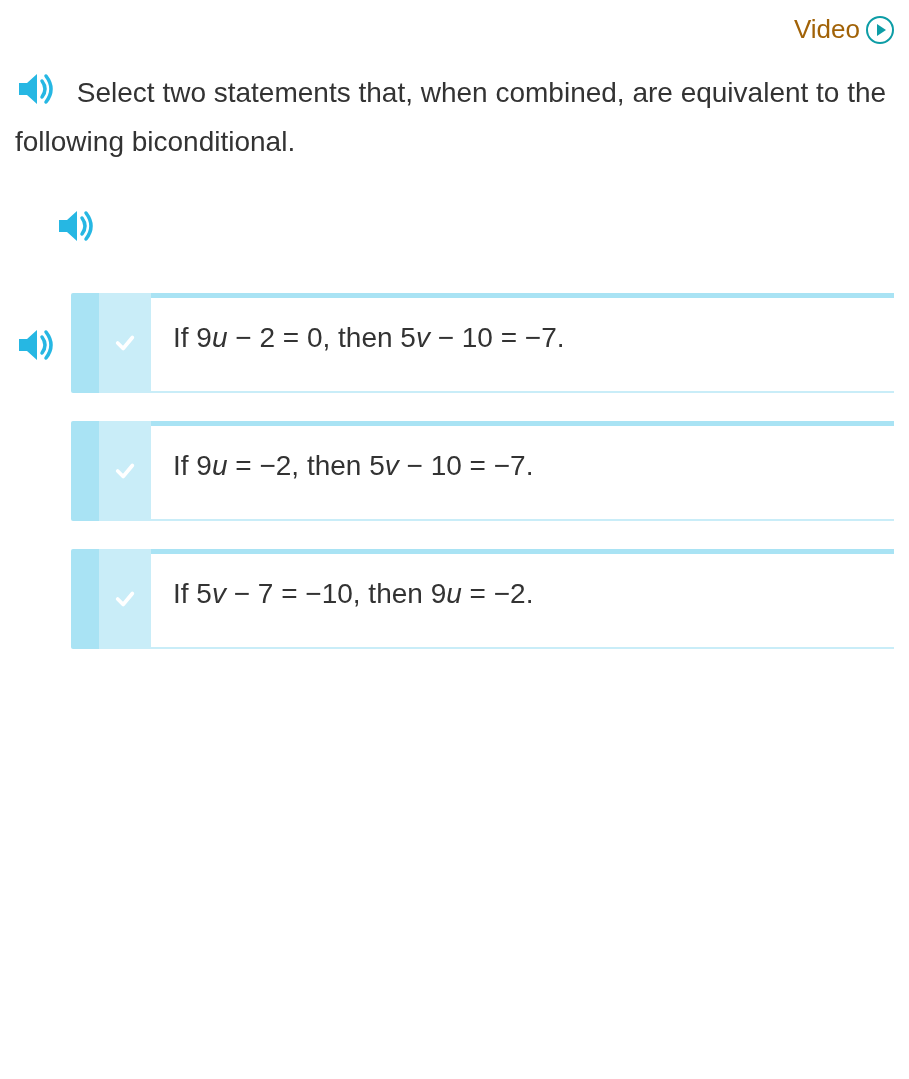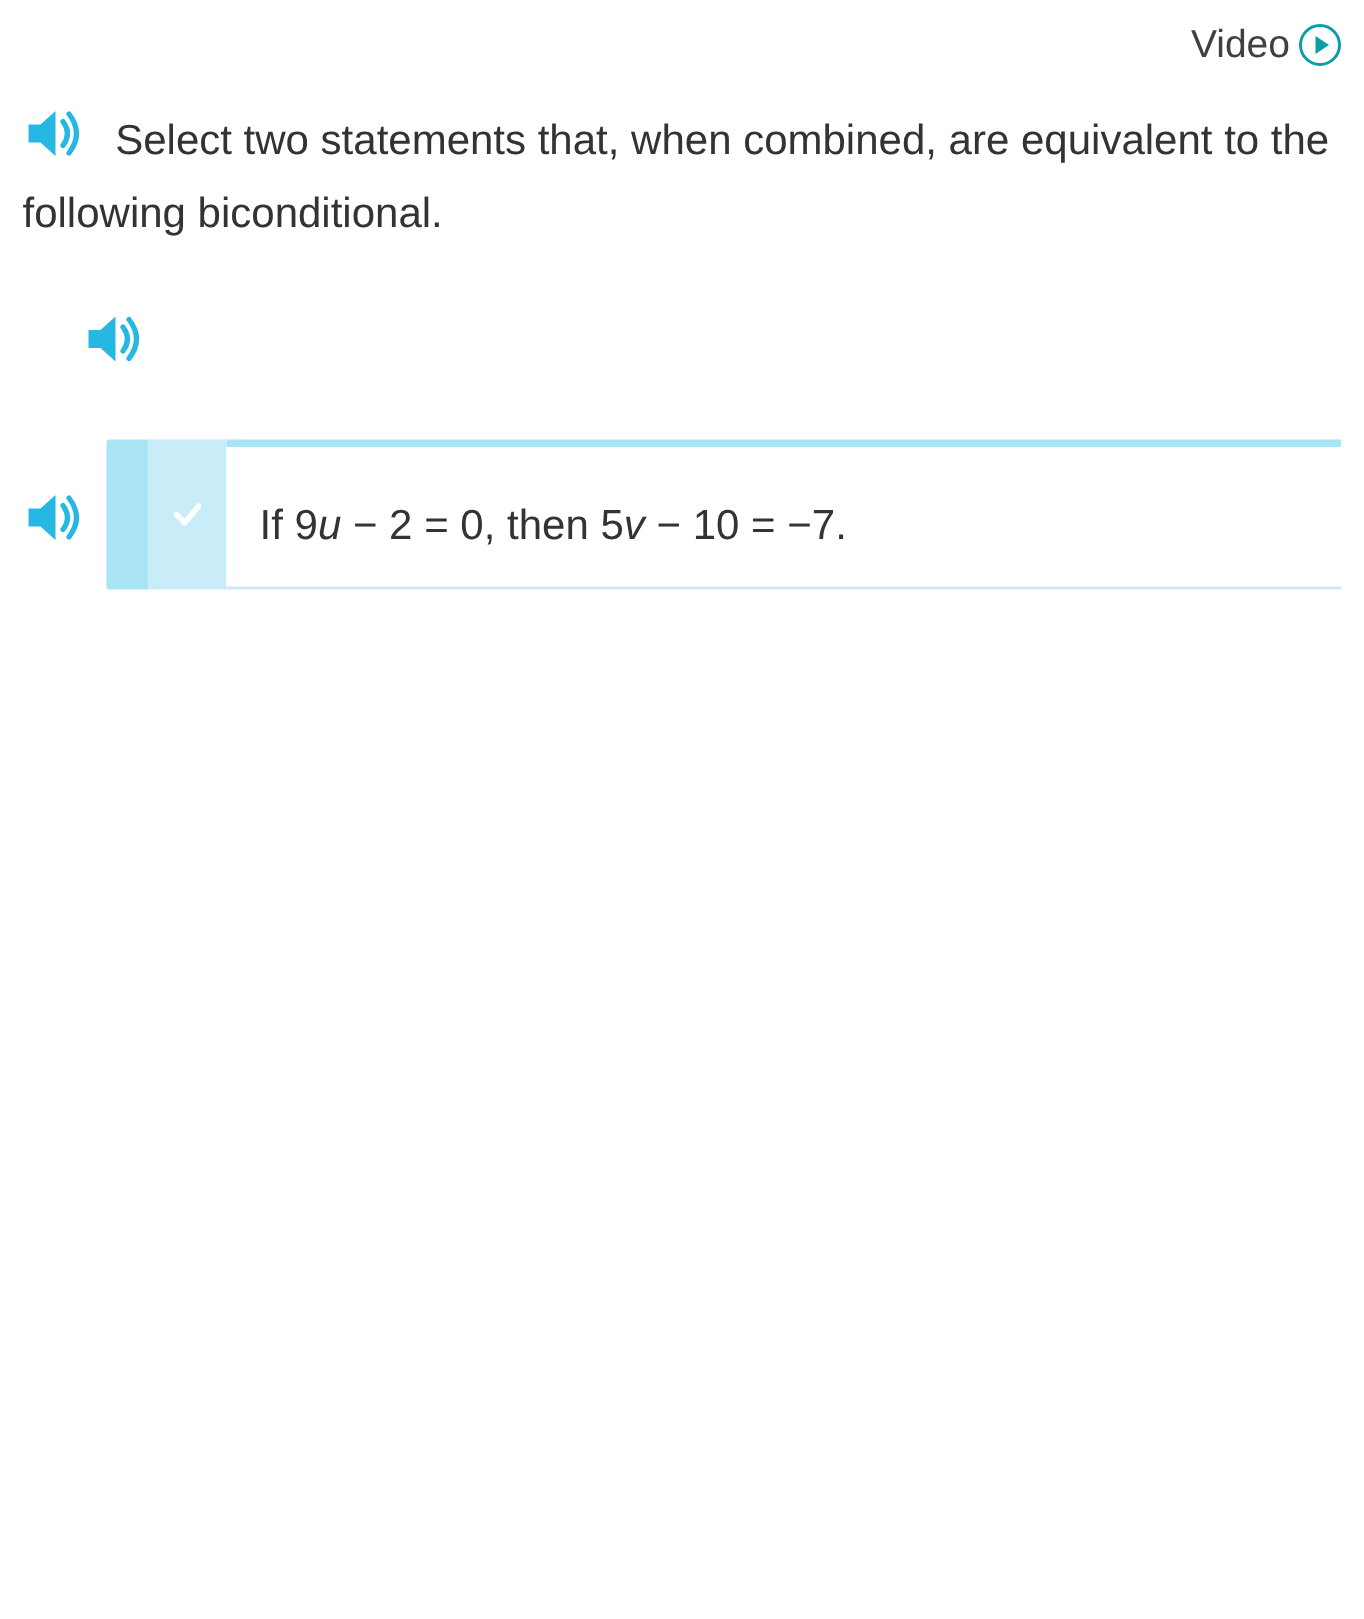--- a/index.html
+++ b/index.html
@@ -12,21 +12,21 @@
       line-height: 1.5;
     }
     .top-bar {
       display: flex;
       justify-content: flex-end;
       align-items: center;
       gap: 8px;
       margin-bottom: 20px;
     }
     .video-link {
-      color: #404040;
+      color: #a16207;
       font-size: 26px;
       display: flex;
       align-items: center;
       gap: 6px;
       cursor: pointer;
     }
     .play-icon-circle {
       width: 28px;
       height: 28px;
       border: 2.5px solid #0d9da6;
@@ -99,21 +99,21 @@
       height: 22px;
     }
     .option-content {
       flex: 1;
       border-top: 5px solid #a9e3f4;
       border-bottom: 2px solid #c9edf8;
       padding: 18px 18px 18px 22px;
       background: #fff;
       min-height: 100px;
       display: flex;
-      align-items: flex-end;
+      align-items: flex-start;
     }
     .option-content .math { line-height: 1.6; }
   </style>
 </head>
 <body>
 
 <div class="top-bar">
   <div class="video-link">
     <span>Video</span>
     <span class="play-icon-circle">
@@ -158,17 +158,39 @@
       <div class="check-box">
         <svg class="check-mark" viewBox="0 0 24 24">
           <path d="M4 12 L10 18 L20 6" stroke="#ffffff" stroke-width="4" fill="none" stroke-linecap="round" stroke-linejoin="round"></path>
         </svg>
       </div>
       <div class="option-content">
         <span class="math">If 9<span class="var">u</span> − 2 = 0, then 5<span class="var">v</span> − 10 = −7.</span>
       </div>
     </div>
 
+    <div class="option-row">
+      <div class="left-bar"></div>
+      <div class="check-box">
+        <svg class="check-mark" viewBox="0 0 24 24">
+          <path d="M4 12 L10 18 L20 6" stroke="#ffffff" stroke-width="4" fill="none" stroke-linecap="round" stroke-linejoin="round"></path>
+        </svg>
+      </div>
+      <div class="option-content">
+        <span class="math">If 9<span class="var">u</span> = −2, then 5<span class="var">v</span> − 10 = −7.</span>
+      </div>
+    </div>
 
 
+    <div class="option-row">
+      <div class="left-bar"></div>
+      <div class="check-box">
+        <svg class="check-mark" viewBox="0 0 24 24">
+          <path d="M4 12 L10 18 L20 6" stroke="#ffffff" stroke-width="4" fill="none" stroke-linecap="round" stroke-linejoin="round"></path>
+        </svg>
+      </div>
+      <div class="option-content">
+        <span class="math">If 5<span class="var">v</span> − 7 = −10, then 9<span class="var">u</span> = −2.</span>
+      </div>
+    </div>
 
   </div>
 </div>
 
 </body></html>

